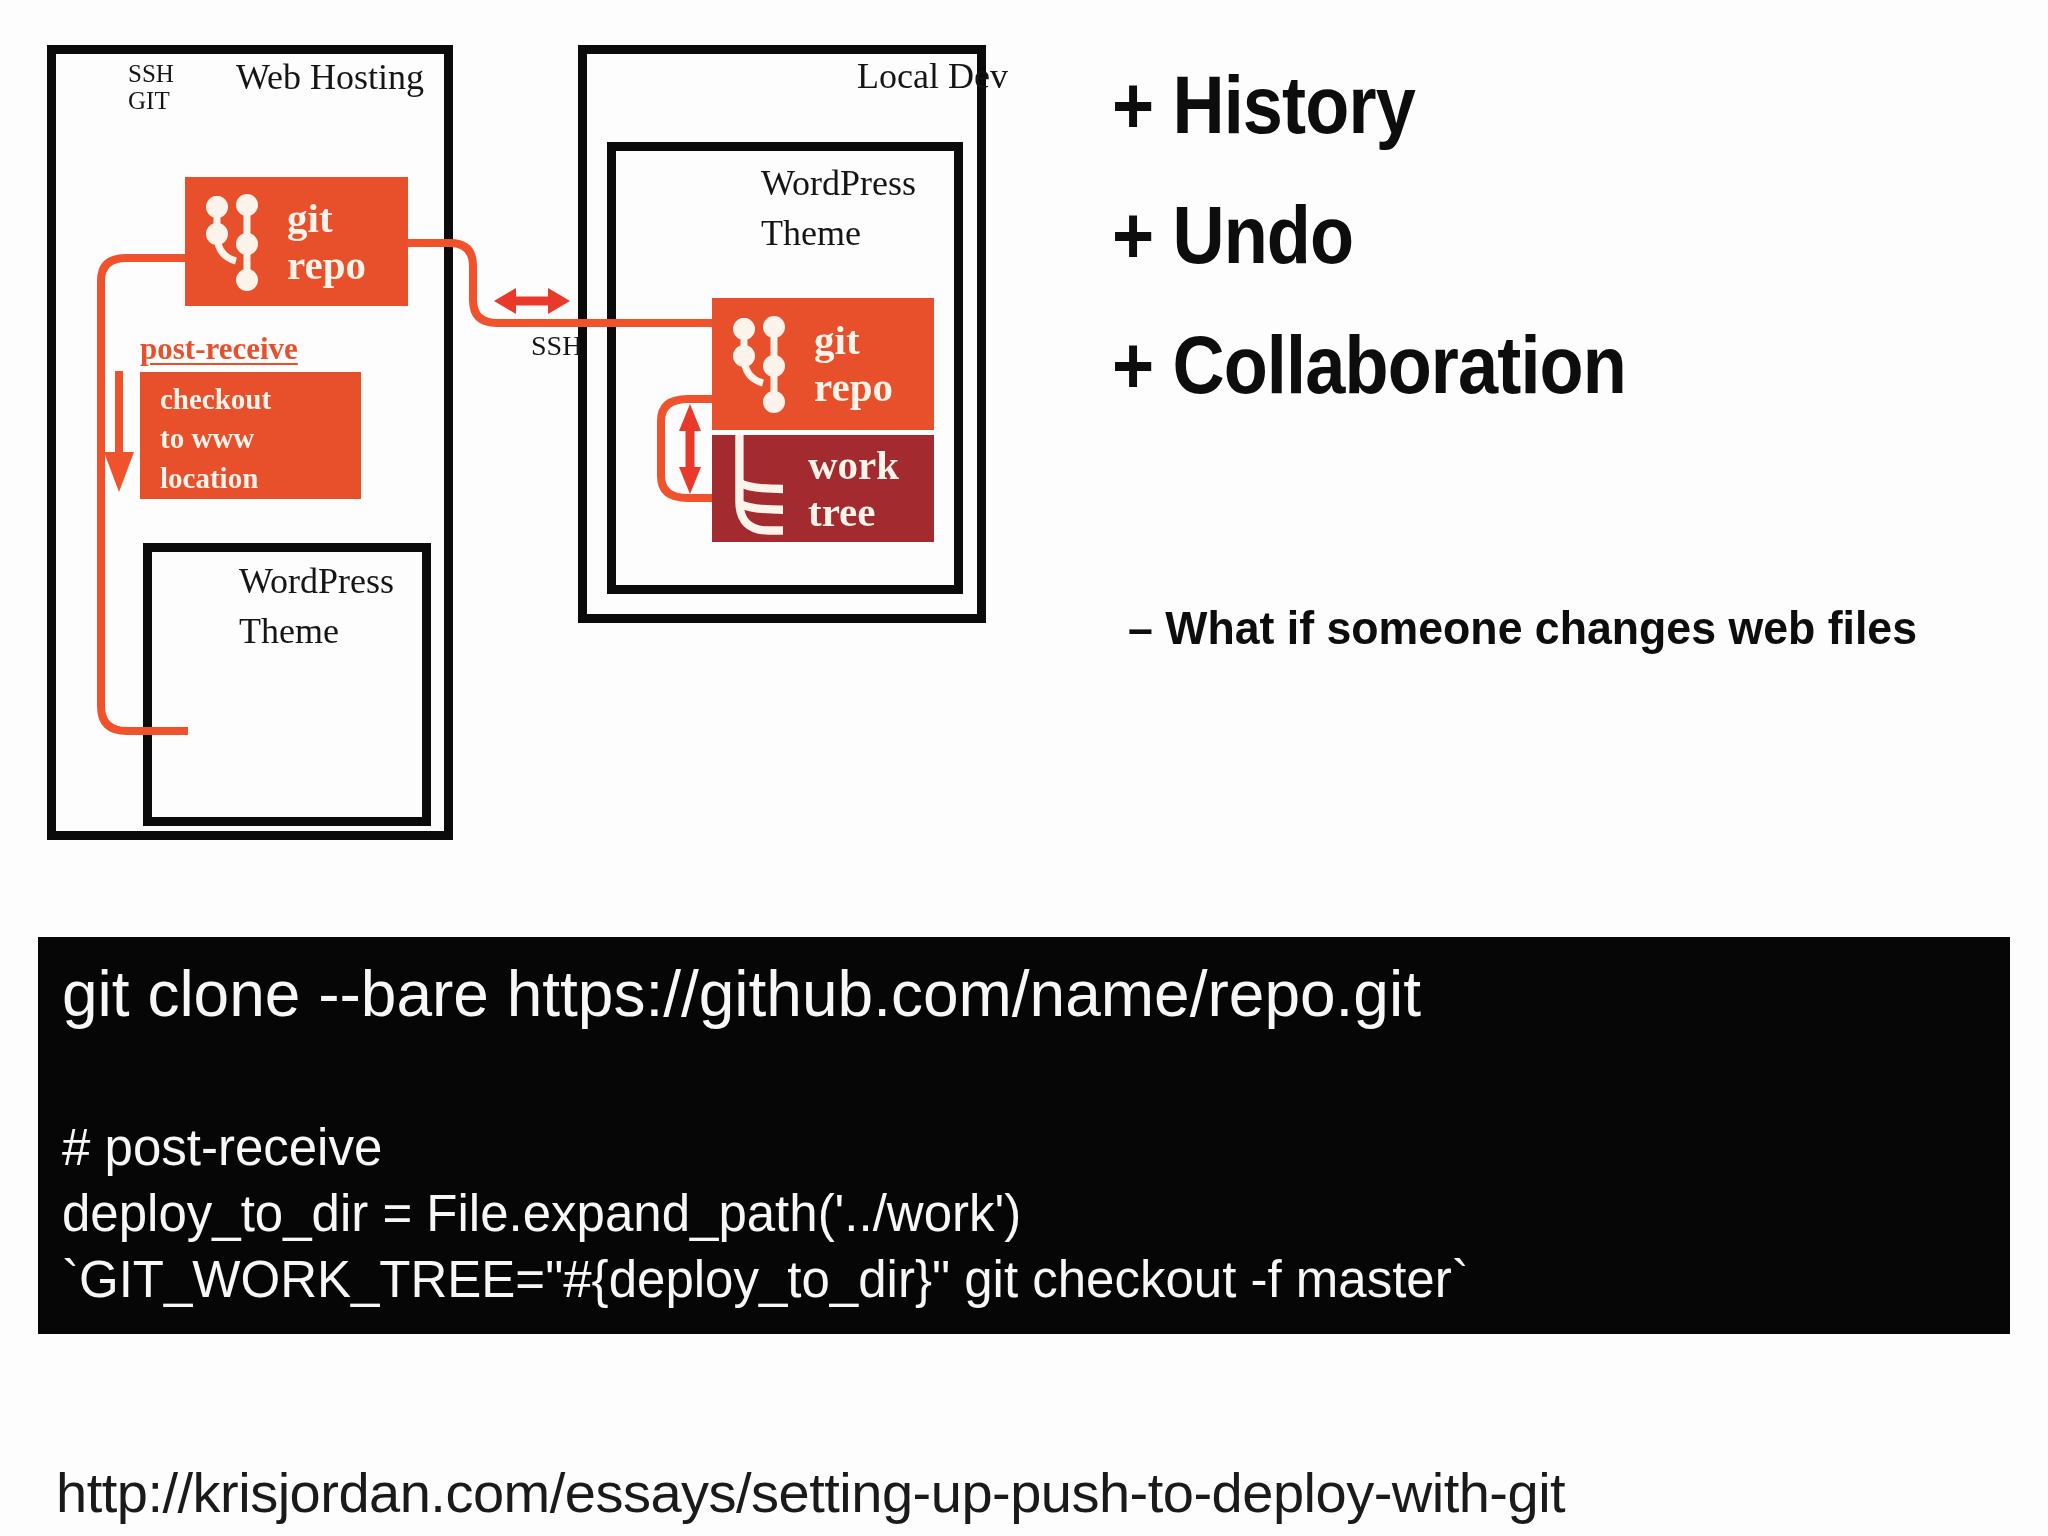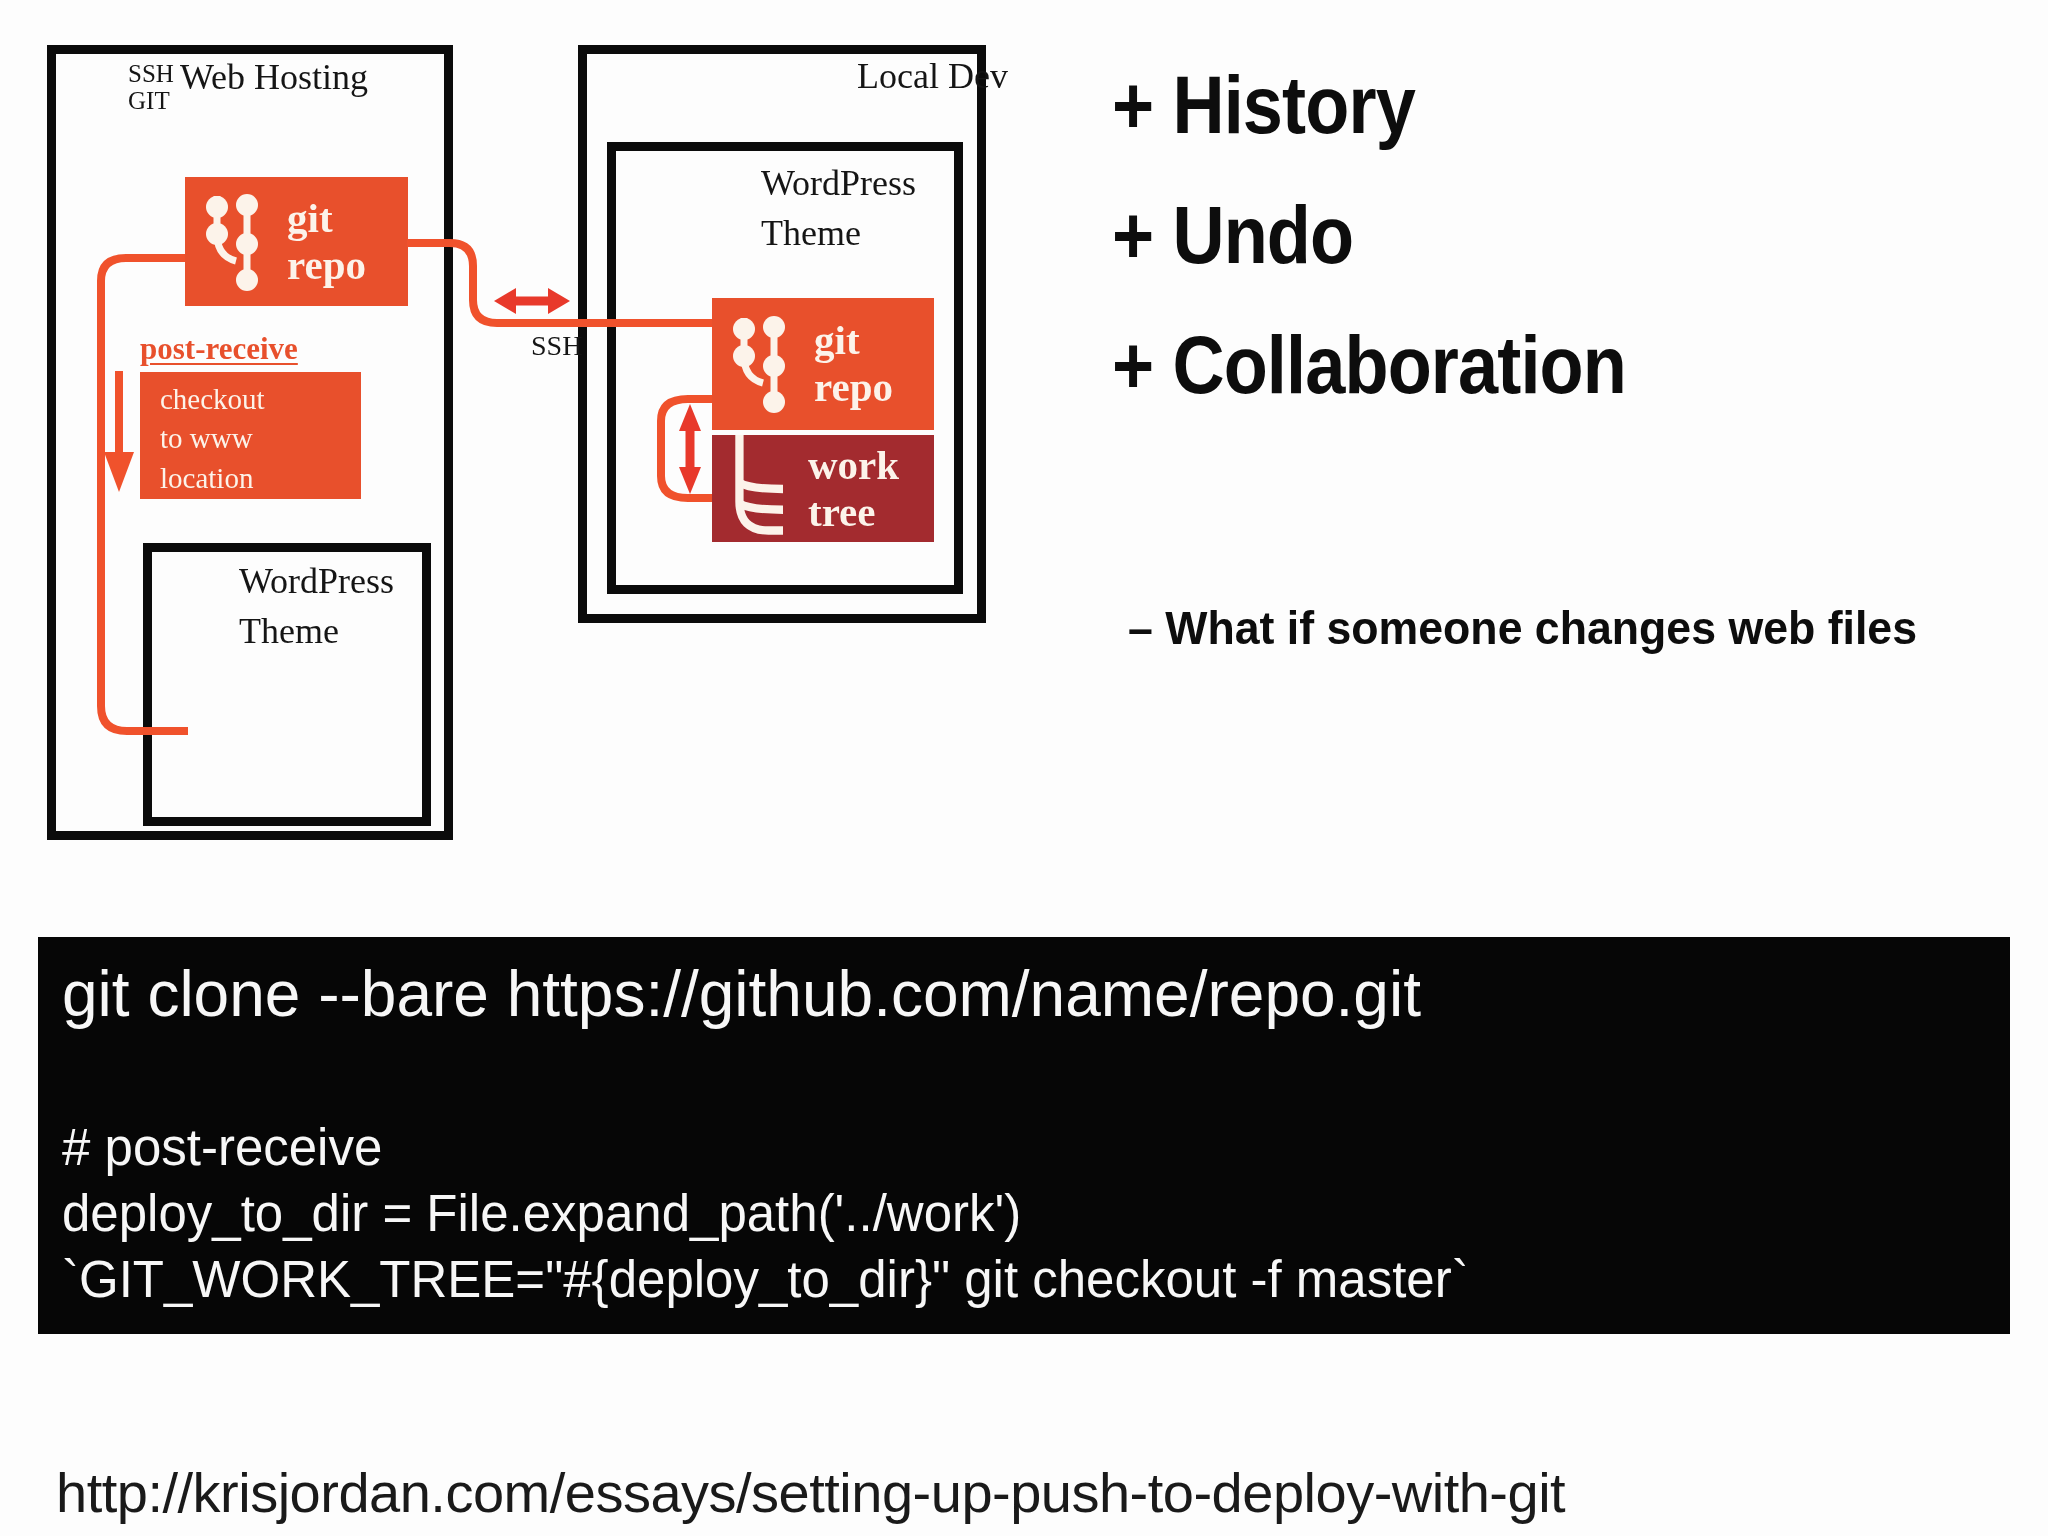--- a/index.html
+++ b/index.html
@@ -61,21 +61,21 @@
 </head>
 <body>
 
 <div class="slide">
 
   <div class="abs black-box" style="left:47px; top:45px; width:406px; height:795px; z-index:1;"></div>
 
   <div class="abs serif-bold pre" style="left:80px; top:60px; font-size:25px; line-height:1.08; z-index:3;">SSH
 GIT</div>
 
-  <div class="abs serif-bold" style="left:132px; top:56px; width:300px; font-size:36px; z-index:3;">Web Hosting</div>
+  <div class="abs serif-bold" style="left:132px; top:56px; width:300px; text-align:center; font-size:36px; z-index:3;">Web Hosting</div>
 
   <div class="abs mini-label" style="left:188px; top:138px; z-index:3;margin-top:39px;">remote</div>
 
   <div class="abs node fill-orange" style="left:185px; top:177px; width:223px; height:129px;">
     <svg class="box-icon" width="66" height="104" viewBox="0 0 64 104" style="margin-left:14px;">
       <g stroke="#FCF3EA" stroke-width="7" fill="none">
         <path d="M17 6 V44"></path>
         <path d="M17 44 Q17 66 36 71"></path>
         <path d="M47 6 V98"></path>
       </g>
@@ -87,21 +87,21 @@
           <circle cx="47" cy="90" r="11"></circle>
       </g>
     </svg>
     <div class="node-label">git
 repo</div>
   </div>
 
   <div class="abs mini-label" style="left:140px; top:331px; z-index:3;">post-receive</div>
 
   <div class="abs fill-orange pre" style="left:140px; top:372px; width:221px; height:127px; z-index:4;
-       font-weight:400; font-size:29px; line-height:1.36; color:var(--box-text); padding:8px 0 12px 20px;">checkout
+       font-weight:700; font-size:29px; line-height:1.36; color:var(--box-text); padding:8px 0 12px 20px;">checkout
 to www
 location</div>
 
   <div class="abs black-box" style="left:143px; top:543px; width:288px; height:283px; z-index:2; background:#FDFDFD;"></div>
 
   <div class="abs serif-bold pre" style="left:191px; top:556px; font-size:36px; line-height:1.4; z-index:3;">WordPress
 Theme</div>
 
 
   <div class="abs black-box" style="left:578px; top:45px; width:408px; height:578px; z-index:1;"></div>

